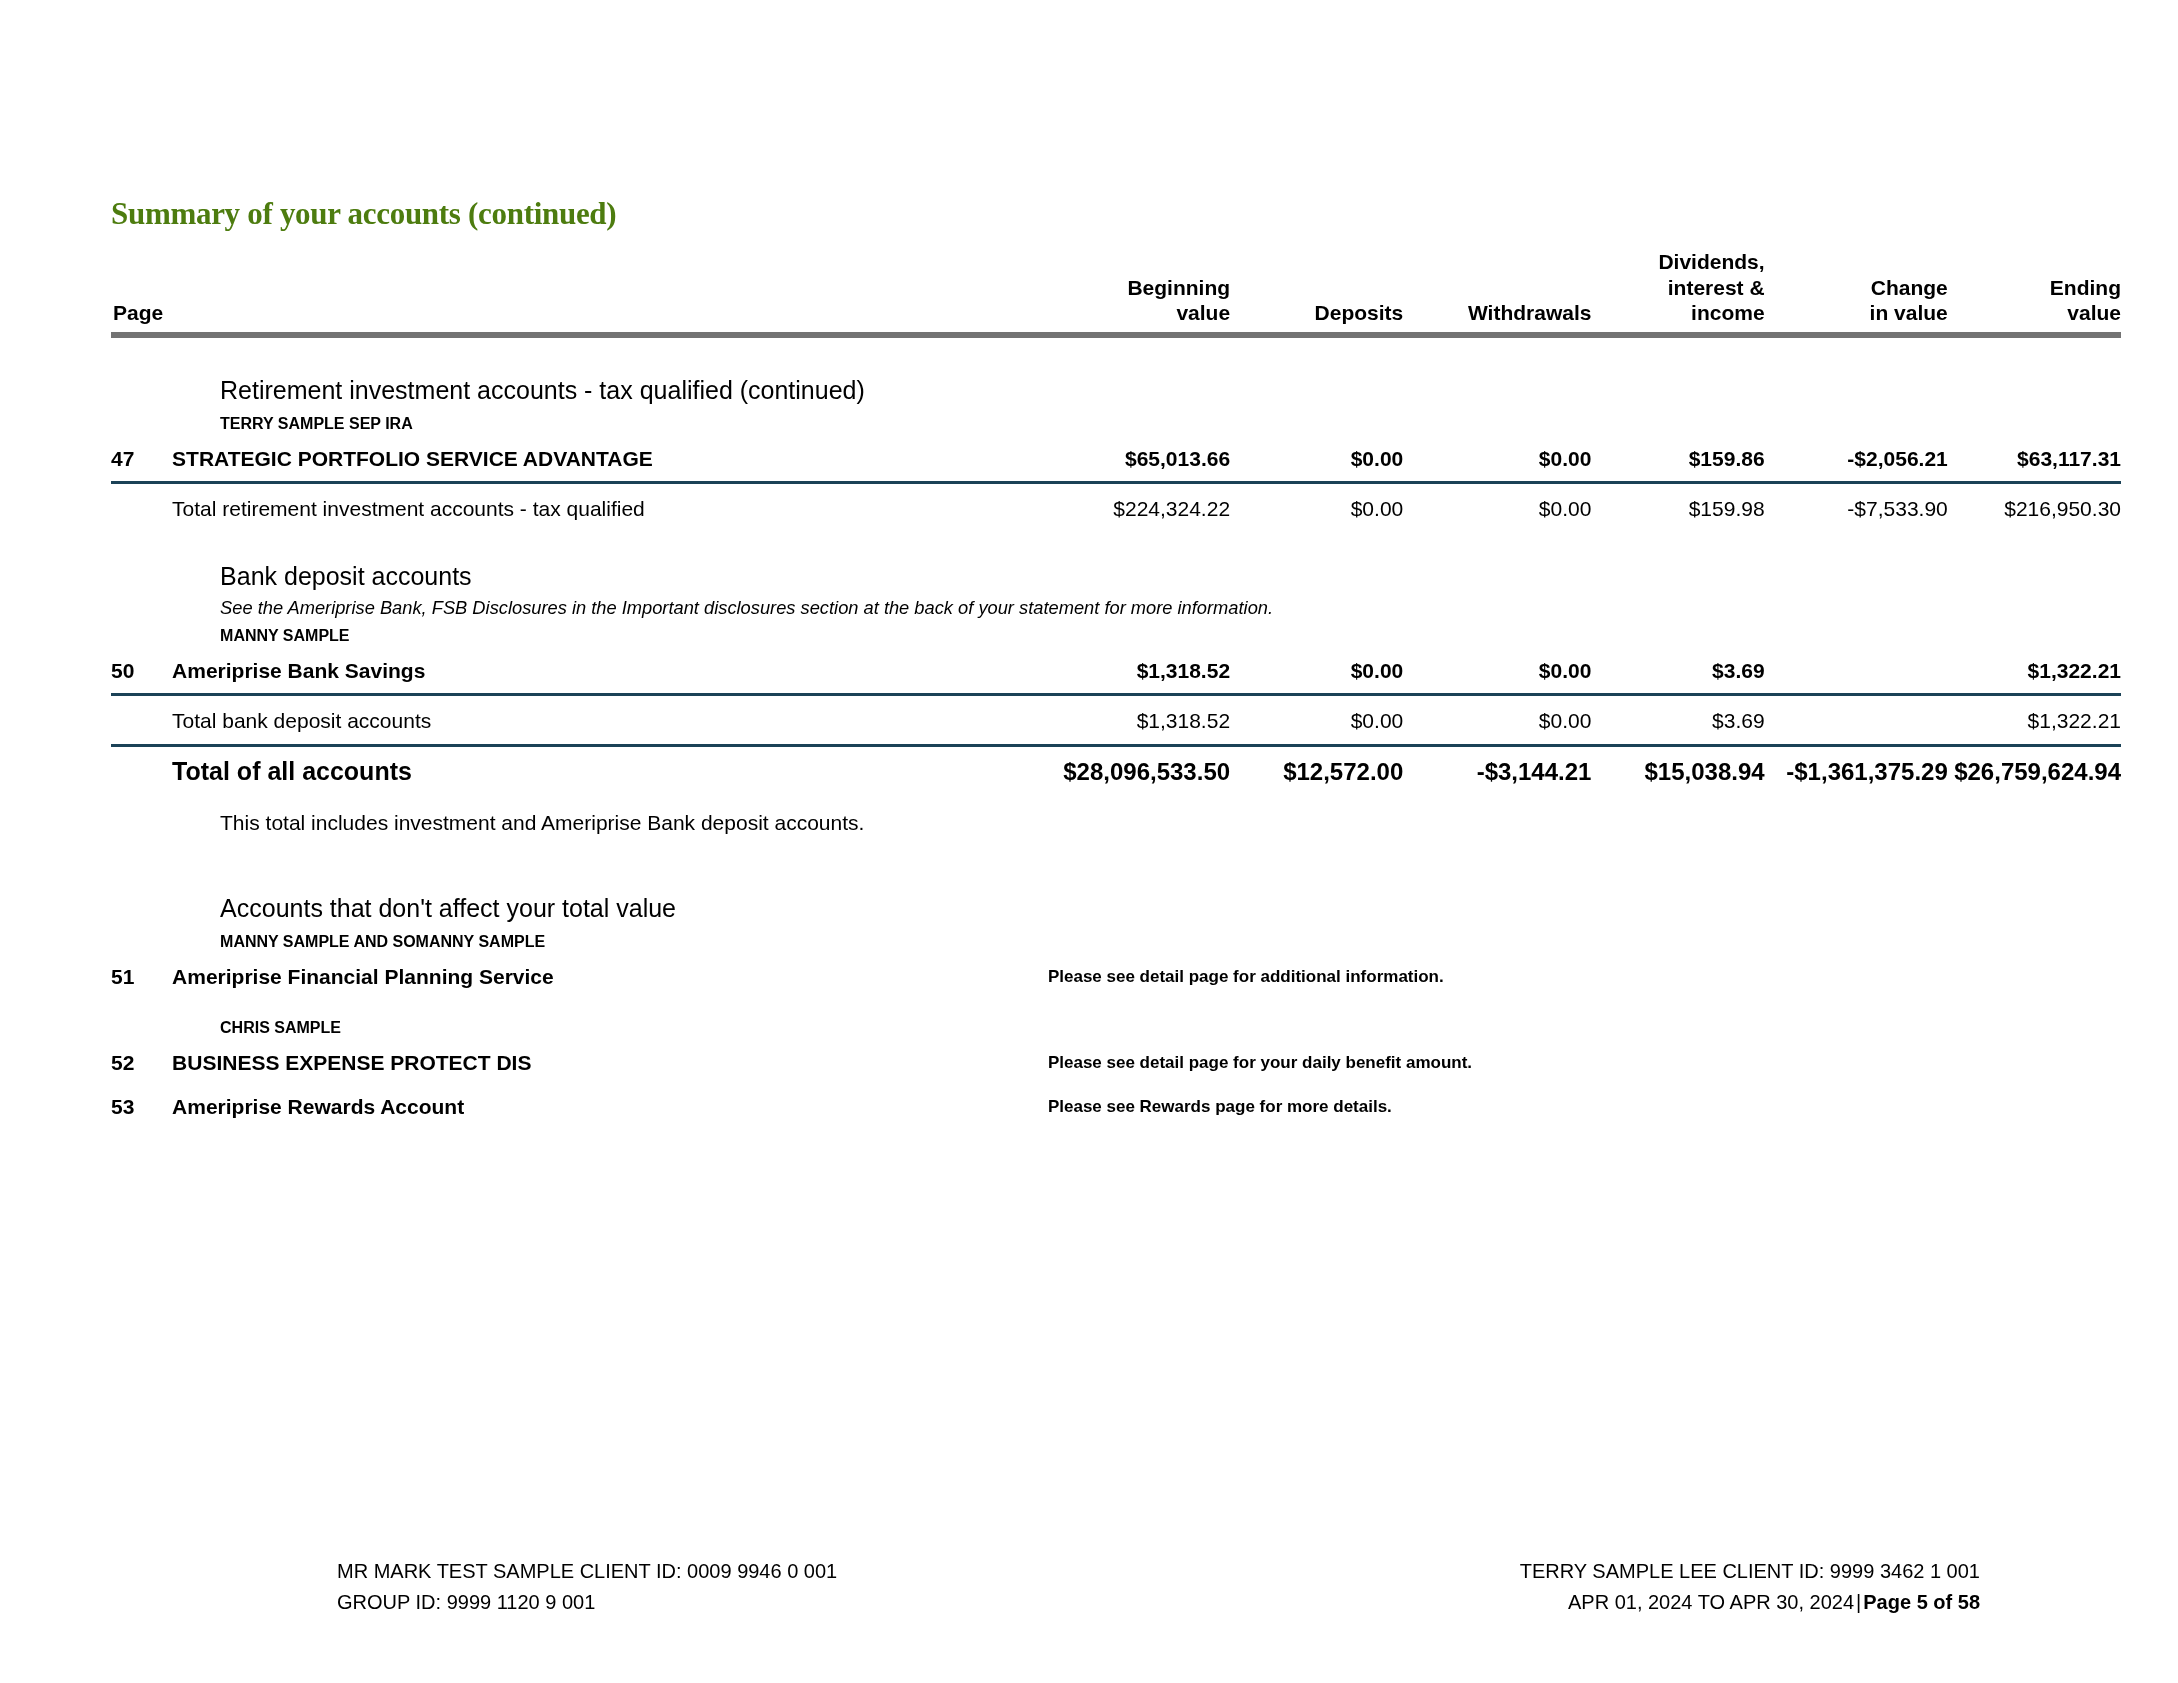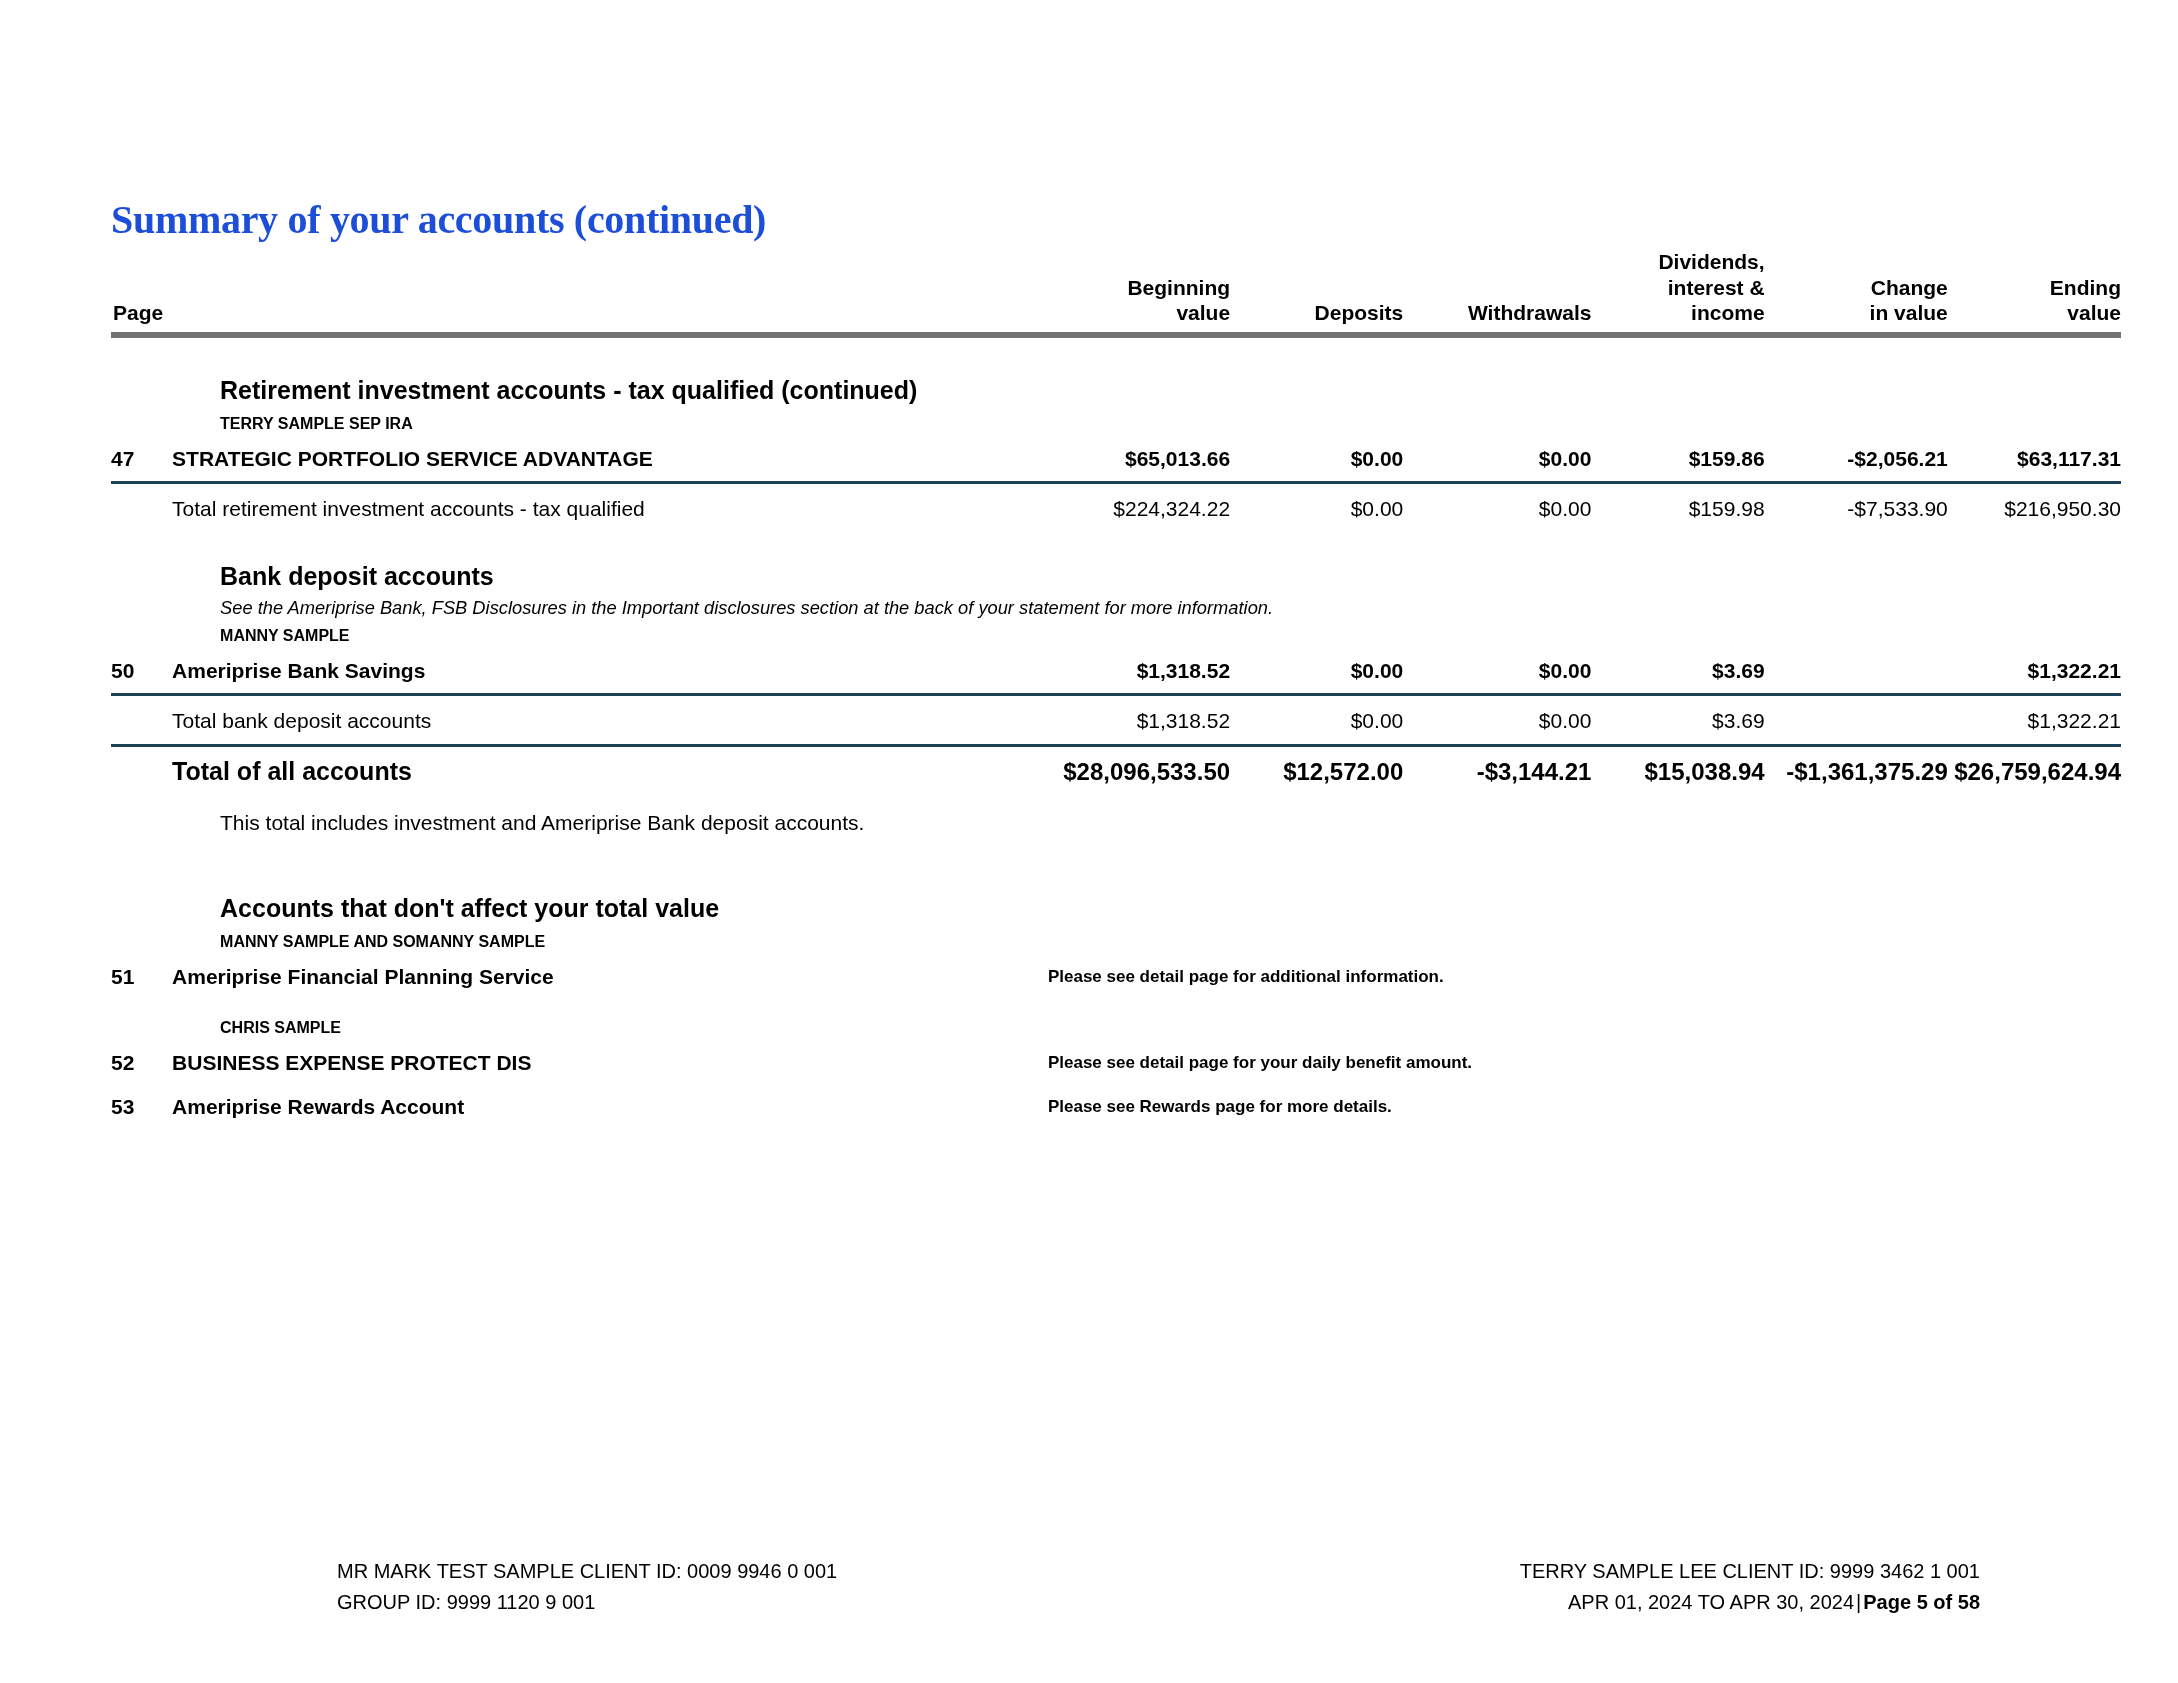--- a/index.html
+++ b/index.html
@@ -25,23 +25,23 @@
     background: #ffffff;
   }
 
   
   .page-title {
     position: absolute;
     left: 111px;
     top: 196px;
     font-family: "Liberation Serif", serif;
     font-weight: bold;
-    font-size: 40px;
+    font-size: 31px;
     letter-spacing: -0.3px;
-    color: #1d4ed8;
+    color: #4d7c0f;
     white-space: nowrap;
   }
 
   
   .acct-table {
     position: absolute;
     left: 111px;
     top: 249px;
     width: 2010px;
     border-collapse: collapse;
@@ -91,21 +91,21 @@
   .num    { text-align: right; }
 
   
   tr.spacer-lg td { height: 30px; }
   tr.spacer-md td { height: 22px; }
   tr.spacer-sm td { height: 14px; }
   tr.spacer-xl td { height: 51px; }
 
   td.section-head {
     font-size: 25px;
-    font-weight: bold;
+    font-weight: normal;
     padding-left: 48px;
     padding-top: 8px;
     padding-bottom: 4px;
   }
   td.owner-head {
     font-size: 16px;
     font-weight: bold;
     padding-left: 48px;
     padding-top: 6px;
     padding-bottom: 4px;

